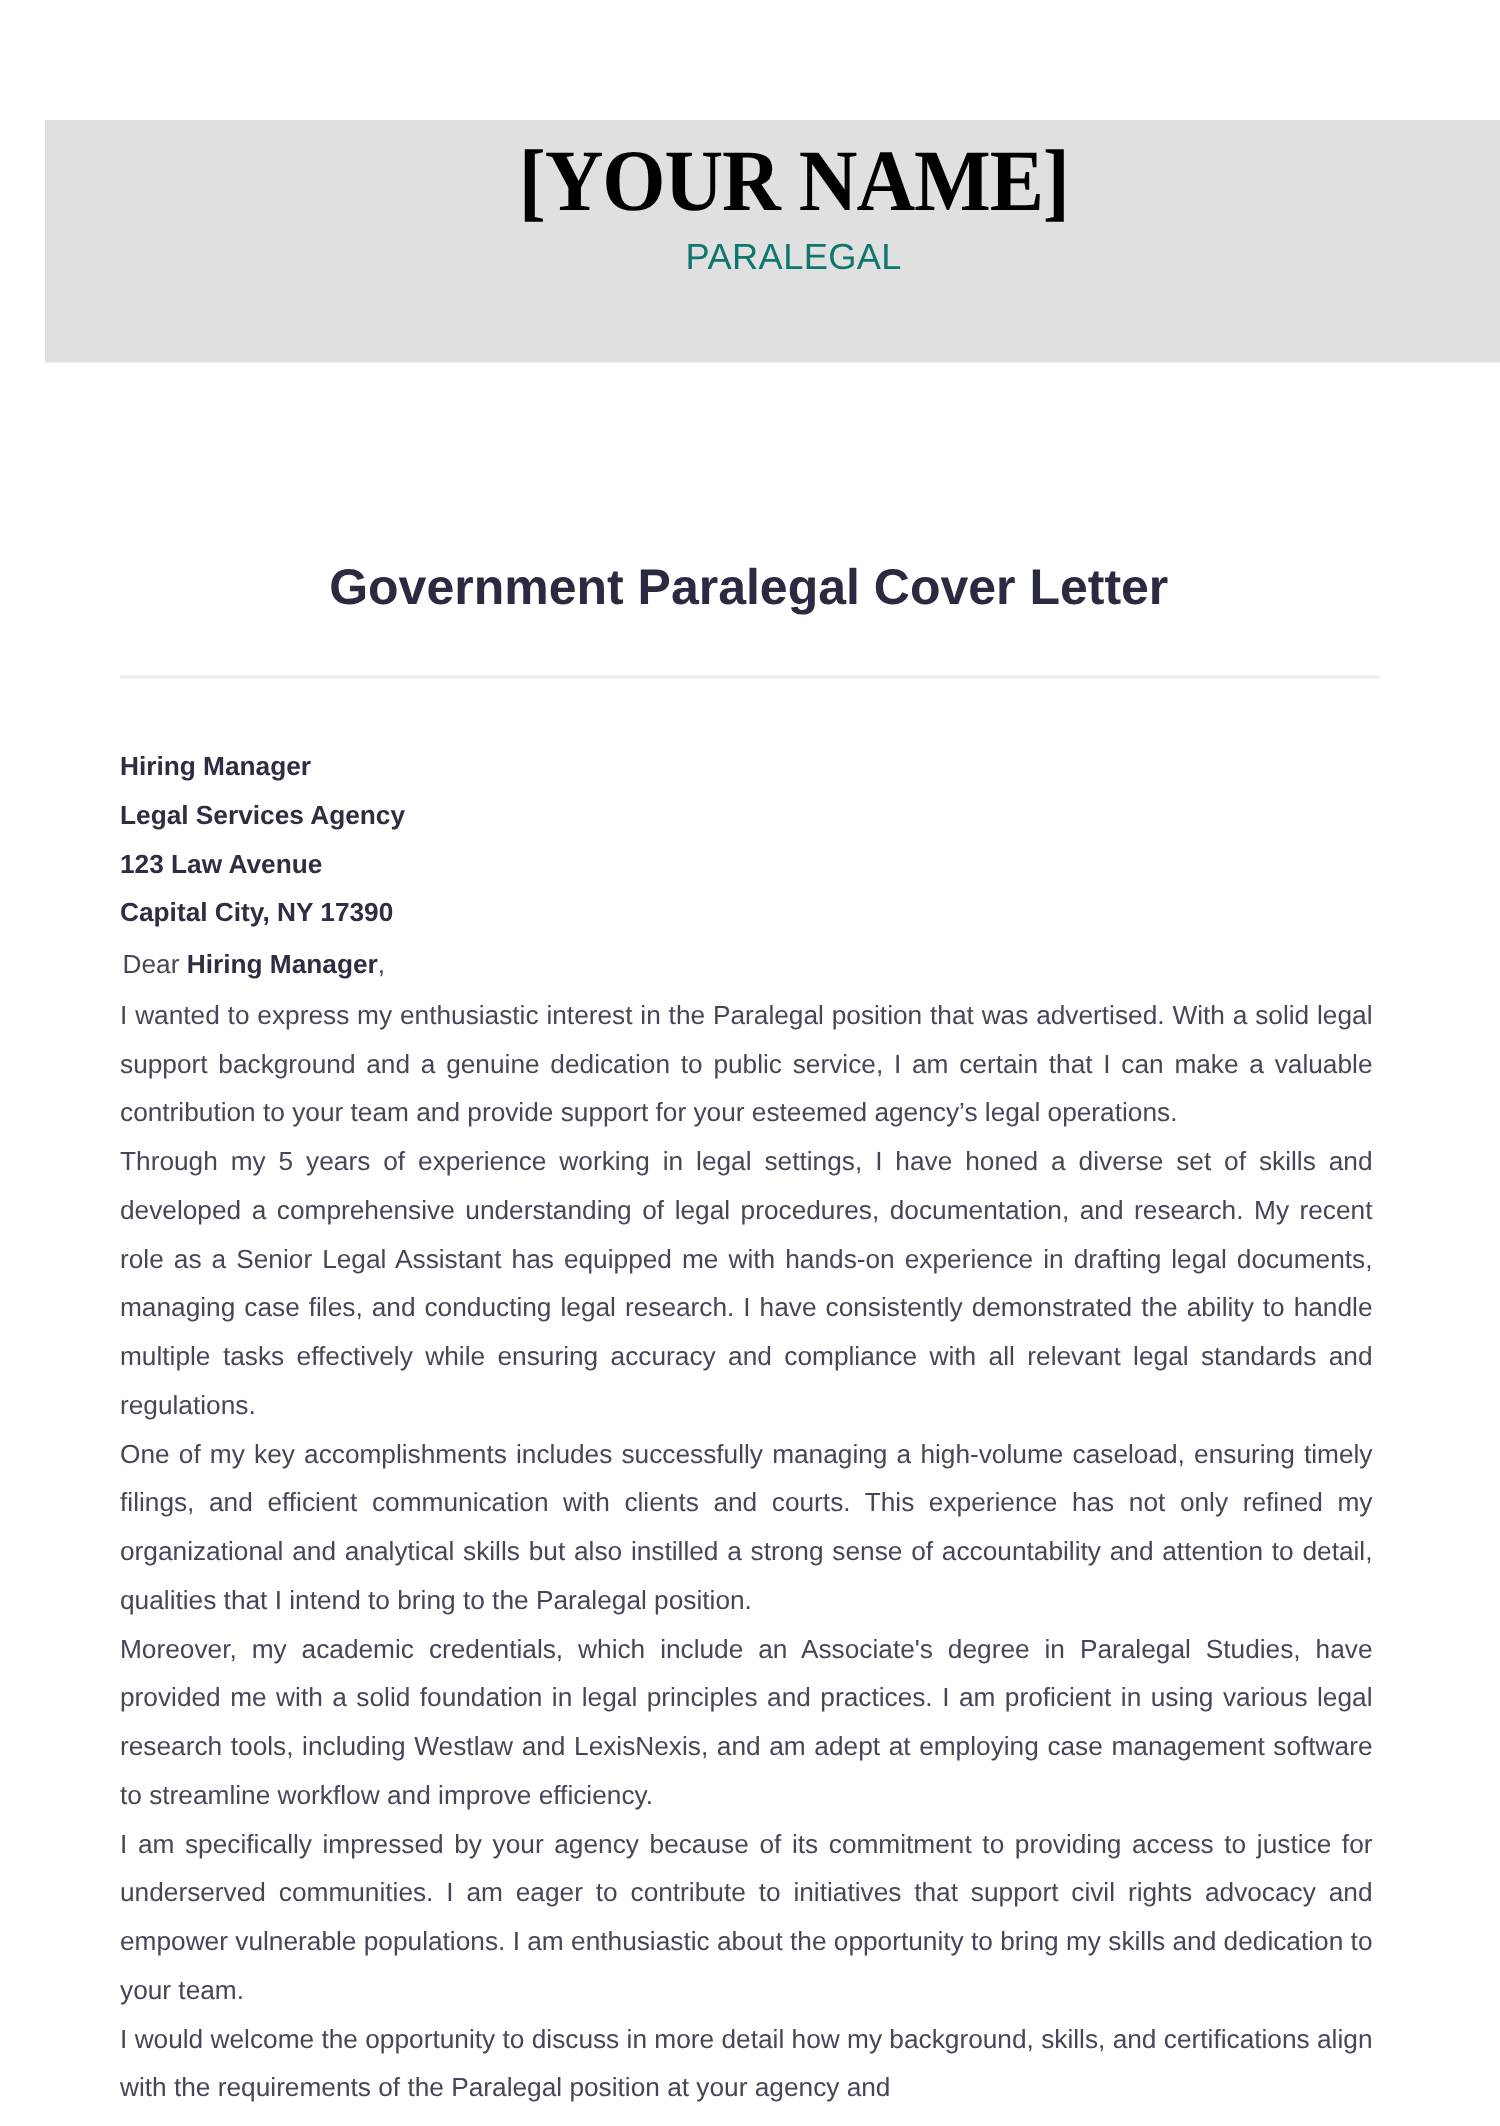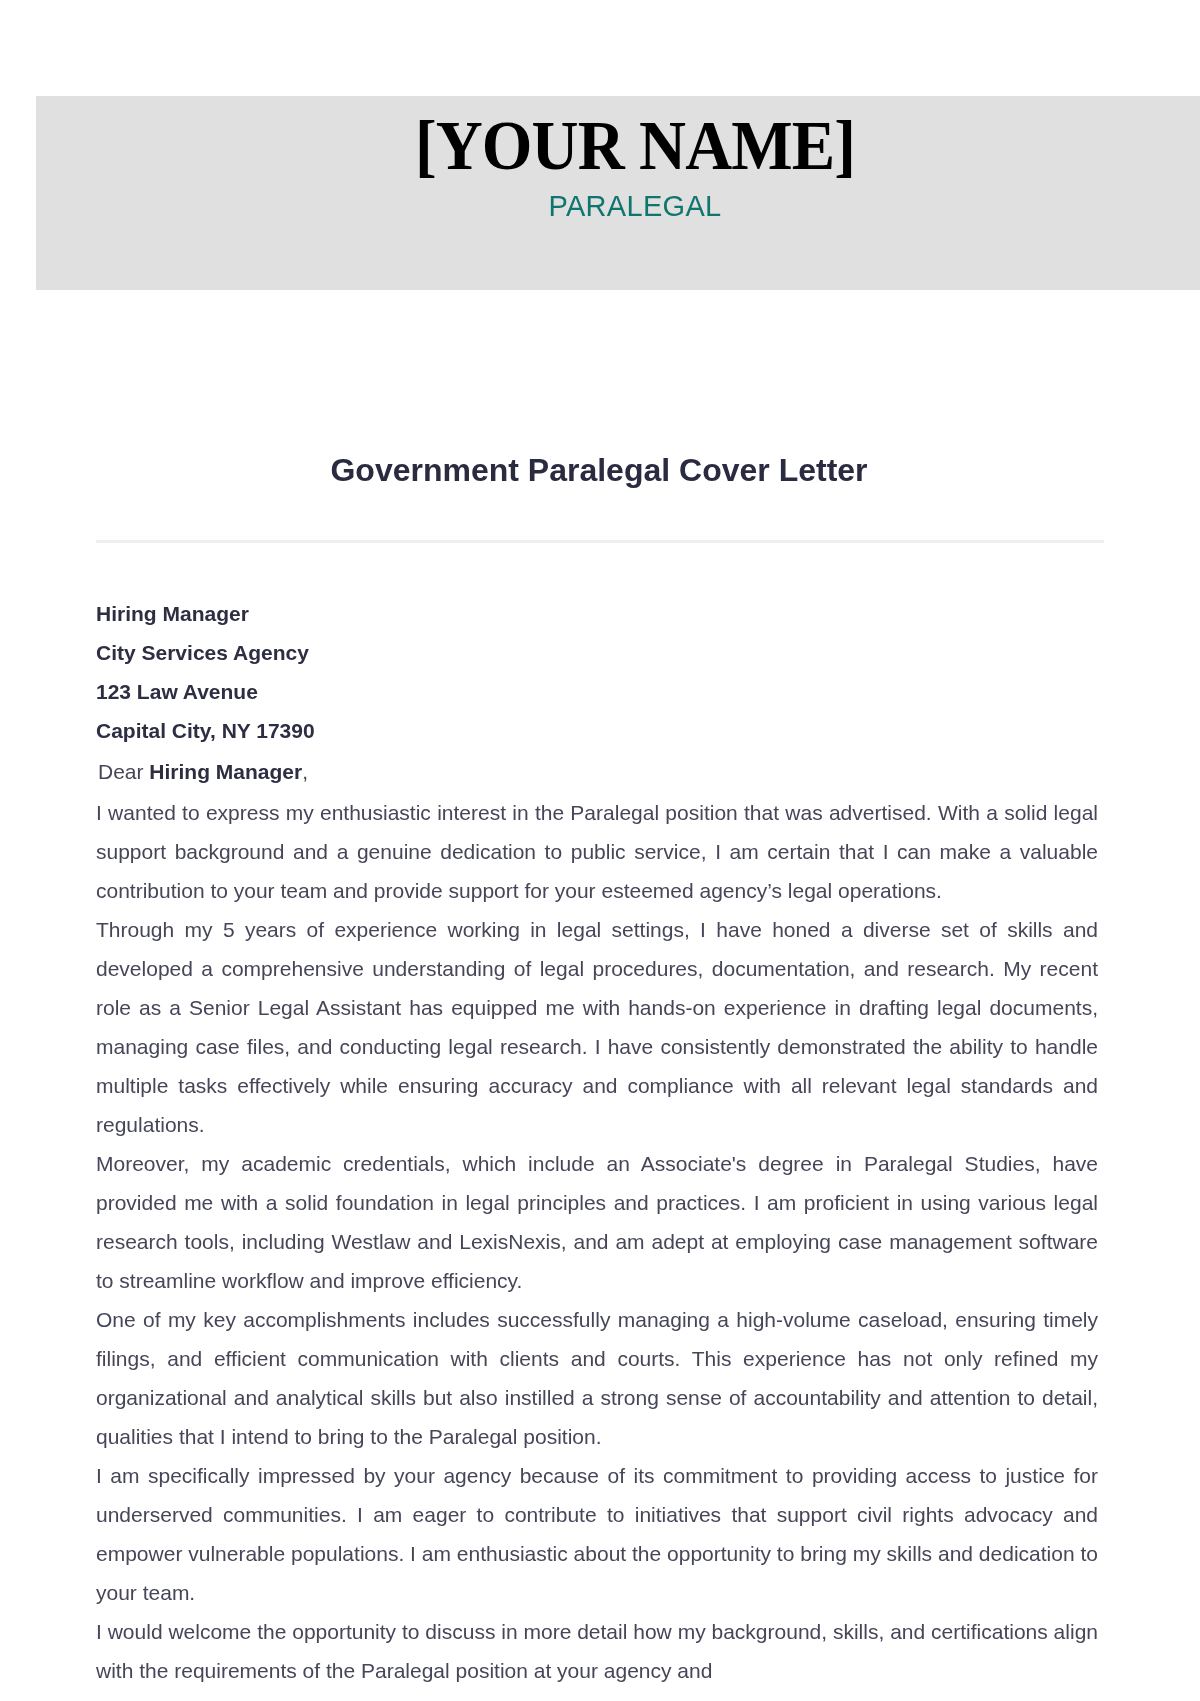--- a/index.html
+++ b/index.html
@@ -58,21 +58,21 @@
       letter-spacing: 0.3px;
     }
     .doc-title {
       position: absolute;
       left: 0;
       width: 1198px;
       top: 442px;
       text-align: center;
       font-family: "Liberation Sans", "DejaVu Sans", sans-serif;
       font-weight: bold;
-      font-size: 32px;
+      font-size: 40px;
       line-height: 56px;
       color: #2a2b40;
     }
     .divider {
       position: absolute;
       left: 96px;
       top: 540px;
       width: 1008px;
       height: 3px;
       background: #efefef;
@@ -113,27 +113,27 @@
     <div class="name">[YOUR NAME]</div>
     <div class="role">PARALEGAL</div>
   </div>
 
   <div class="doc-title">Government Paralegal Cover Letter</div>
 
   <div class="divider"></div>
 
   <div class="body">
     <p class="addr-line">Hiring Manager</p>
-    <p class="addr-line">City Services Agency</p>
+    <p class="addr-line">Legal Services Agency</p>
     <p class="addr-line">123 Law Avenue</p>
     <p class="addr-line">Capital City, NY 17390</p>
 
     <p class="greeting"><span>Dear </span><b>Hiring Manager</b><span>,</span></p>
 
     <p class="para">I wanted to express my enthusiastic interest in the Paralegal position that was advertised. With a solid legal support background and a genuine dedication to public service, I am certain that I can make a valuable contribution to your team and provide support for your esteemed agency’s legal operations.</p>
     <p class="para">Through my 5 years of experience working in legal settings, I have honed a diverse set of skills and developed a comprehensive understanding of legal procedures, documentation, and research. My recent role as a Senior Legal Assistant has equipped me with hands-on experience in drafting legal documents, managing case files, and conducting legal research. I have consistently demonstrated the ability to handle multiple tasks effectively while ensuring accuracy and compliance with all relevant legal standards and regulations.</p>
+    <p class="para">One of my key accomplishments includes successfully managing a high-volume caseload, ensuring timely filings, and efficient communication with clients and courts. This experience has not only refined my organizational and analytical skills but also instilled a strong sense of accountability and attention to detail, qualities that I intend to bring to the Paralegal position.</p>
     <p class="para">Moreover, my academic credentials, which include an Associate's degree in Paralegal Studies, have provided me with a solid foundation in legal principles and practices. I am proficient in using various legal research tools, including Westlaw and LexisNexis, and am adept at employing case management software to streamline workflow and improve efficiency.</p>
-    <p class="para">One of my key accomplishments includes successfully managing a high-volume caseload, ensuring timely filings, and efficient communication with clients and courts. This experience has not only refined my organizational and analytical skills but also instilled a strong sense of accountability and attention to detail, qualities that I intend to bring to the Paralegal position.</p>
     <p class="para">I am specifically impressed by your agency because of its commitment to providing access to justice for underserved communities. I am eager to contribute to initiatives that support civil rights advocacy and empower vulnerable populations. I am enthusiastic about the opportunity to bring my skills and dedication to your team.</p>
     <p class="para">I would welcome the opportunity to discuss in more detail how my background, skills, and certifications align with the requirements of the Paralegal position at your agency and</p>
   </div>
 
 </div>
 
 </body></html>

